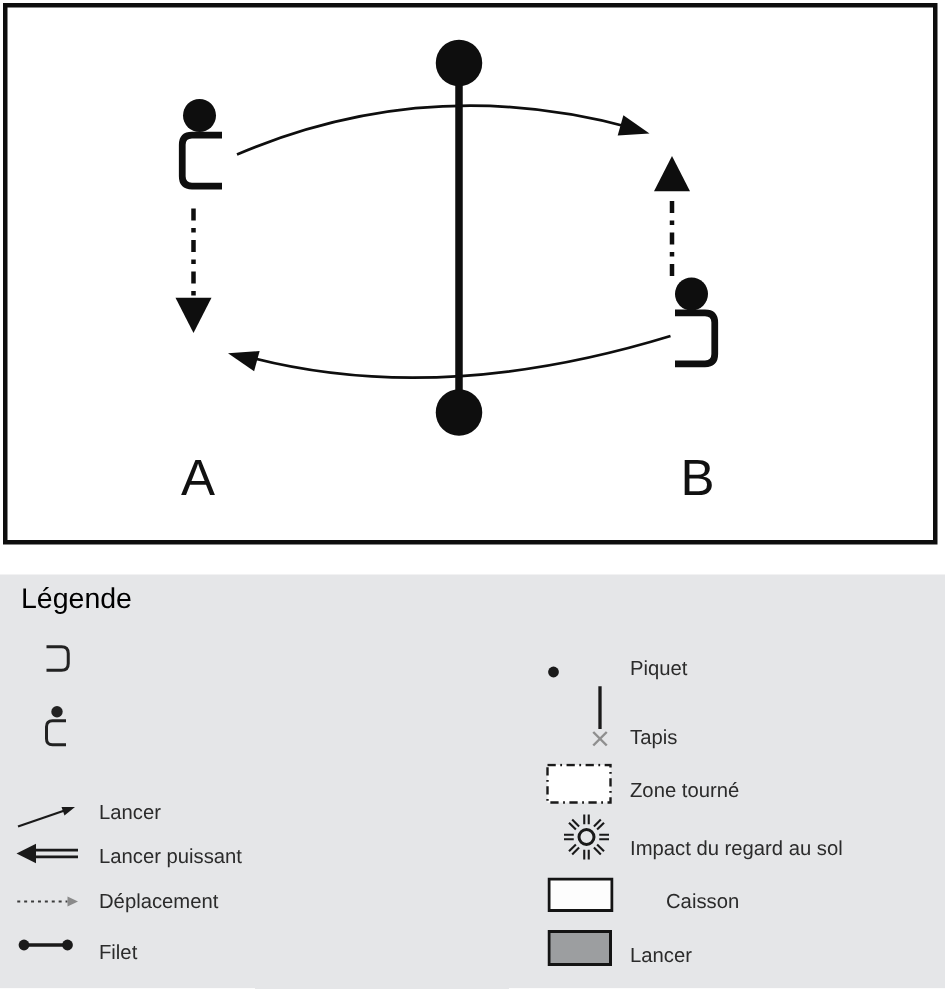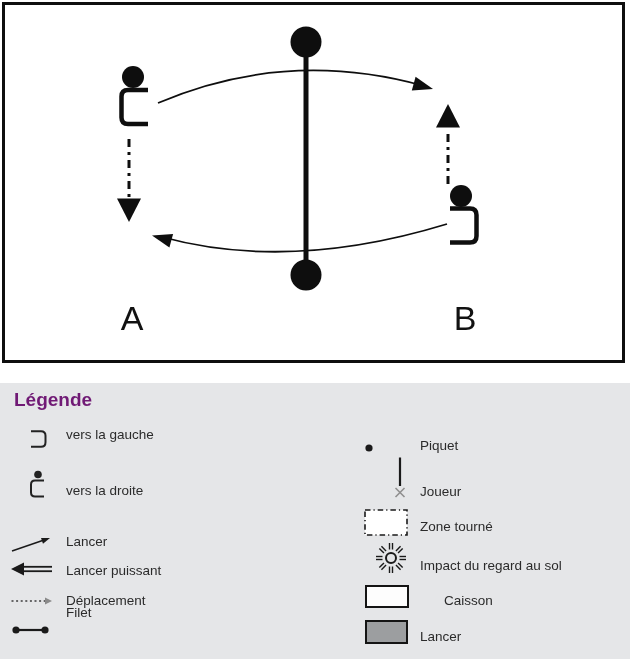--- a/index.html
+++ b/index.html
@@ -1,21 +1,21 @@
 <!DOCTYPE html>
 <html><head>
 <meta charset="utf-8">
 <style>
   html,body{margin:0;padding:0;background:#ffffff;}
   .screen{position:relative;width:630px;height:659px;background:#ffffff;overflow:hidden;
           font-family:"Liberation Sans",sans-serif;}
   .diagram-svg{position:absolute;left:0;top:0;display:block;}
   .diagram-svg text{font-family:"Liberation Sans",sans-serif;}
   .legend-panel{position:absolute;left:0;top:383px;width:630px;height:276px;background:#e5e6e8;}
-  .legend-title{position:absolute;left:14px;top:6px;font-size:19px;font-weight:bold;color:#701a75;}
+  .legend-title{position:absolute;left:14px;top:6px;font-size:19px;font-weight:normal;color:#000000;}
   .licon{position:absolute;display:block;}
   .llabel{position:absolute;font-size:13.5px;line-height:20px;color:#2b2b2b;white-space:nowrap;}
 </style>
 </head>
 <body>
 
 <div class="screen">
 
   <svg class="diagram-svg" width="630" height="365" viewBox="0 0 630 365">
 
@@ -56,31 +56,29 @@
   </svg>
 
   <div class="legend-panel">
     <div class="legend-title">Légende</div>
 
     <div>
       <svg class="licon" style="left:30px;top:46px" width="18" height="20" viewBox="0 0 18 20">
         <path d="M1,2.2 L11,2.2 Q15.5,2.2 15.5,6.7 L15.5,13.3 Q15.5,17.8 11,17.8 L1,17.8" fill="none" stroke="#222222" stroke-width="2" stroke-linejoin="round"></path>
       </svg>
       <div class="llabel" style="left:66px;top:42px">
-        <div>vers la gauche</div>
       </div>
     </div>
 
     <div>
       <svg class="licon" style="left:28px;top:87px" width="20" height="30" viewBox="0 0 20 30">
         <circle cx="10" cy="4.5" r="3.8" fill="#222222"></circle>
         <path d="M16,10.5 L7,10.5 Q3,10.5 3,14.5 L3,22.5 Q3,26.5 7,26.5 L16,26.5" fill="none" stroke="#222222" stroke-width="2" stroke-linejoin="round"></path>
       </svg>
       <div class="llabel" style="left:66px;top:98px">
-        <div>vers la droite</div>
       </div>
     </div>
 
     <div>
       <svg class="licon" style="left:11px;top:151px" width="42" height="20" viewBox="0 0 42 20">
         <line x1="1" y1="17" x2="33" y2="6" stroke="#1a1a1a" stroke-width="1.5"></line>
         <polygon points="39,4 31.98,9.64 30.02,3.96" fill="#1a1a1a"></polygon>
       </svg>
       <div class="llabel" style="left:66px;top:149px">Lancer</div>
     </div>
@@ -101,37 +99,37 @@
       </svg>
       <div class="llabel" style="left:66px;top:208px">Déplacement</div>
     </div>
 
     <div>
       <svg class="licon" style="left:12px;top:242px" width="40" height="10" viewBox="0 0 40 10">
         <line x1="4" y1="5" x2="33" y2="5" stroke="#1a1a1a" stroke-width="2.2"></line>
         <circle cx="4" cy="5" r="3.6" fill="#1a1a1a"></circle>
         <circle cx="33" cy="5" r="3.6" fill="#1a1a1a"></circle>
       </svg>
-      <div class="llabel" style="left:66px;top:220px">Filet</div>
+      <div class="llabel" style="left:66px;top:242px">Filet</div>
     </div>
 
     <div>
       <svg class="licon" style="left:364px;top:60px" width="10" height="10" viewBox="0 0 10 10">
         <circle cx="5" cy="5" r="3.6" fill="#1a1a1a"></circle>
       </svg>
       <div class="llabel" style="left:420px;top:53px">Piquet</div>
     </div>
 
     <div>
       <svg class="licon" style="left:393px;top:73px" width="14" height="42" viewBox="0 0 14 42">
         <line x1="7" y1="1.5" x2="7" y2="30" stroke="#1a1a1a" stroke-width="2.2"></line>
         <line x1="2.5" y1="32" x2="11.5" y2="41" stroke="#8f8f8f" stroke-width="1.6"></line>
         <line x1="11.5" y1="32" x2="2.5" y2="41" stroke="#8f8f8f" stroke-width="1.6"></line>
       </svg>
-      <div class="llabel" style="left:420px;top:99px">Joueur</div>
+      <div class="llabel" style="left:420px;top:99px">Tapis</div>
     </div>
 
     <div>
       <svg class="licon" style="left:364px;top:126px" width="44" height="27" viewBox="0 0 44 27">
         <rect x="1" y="1" width="42" height="25" fill="#ffffff" stroke="#1a1a1a" stroke-width="1.6" stroke-dasharray="5.5 3 1.2 3"></rect>
       </svg>
       <div class="llabel" style="left:420px;top:134px">Zone tourné</div>
     </div>
 
     <div>

